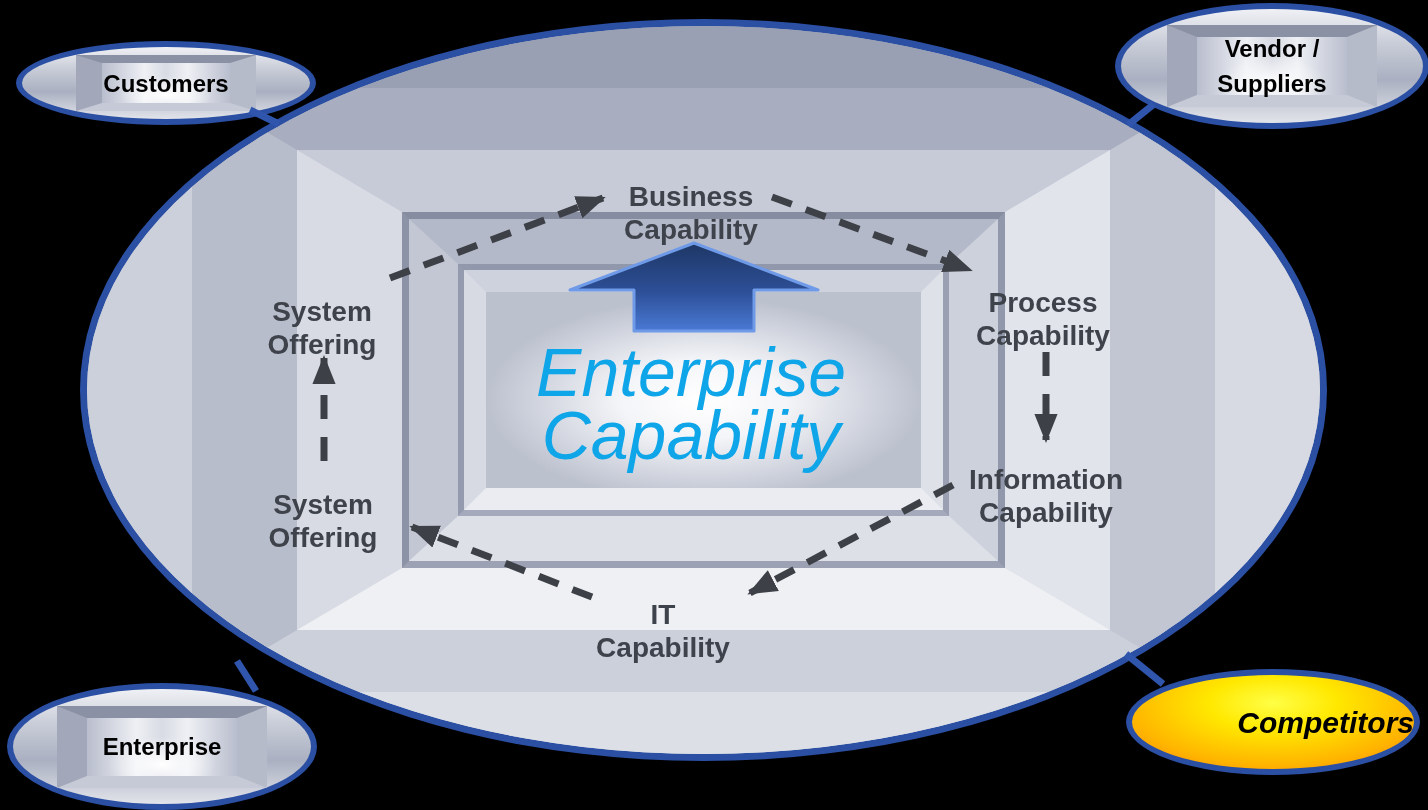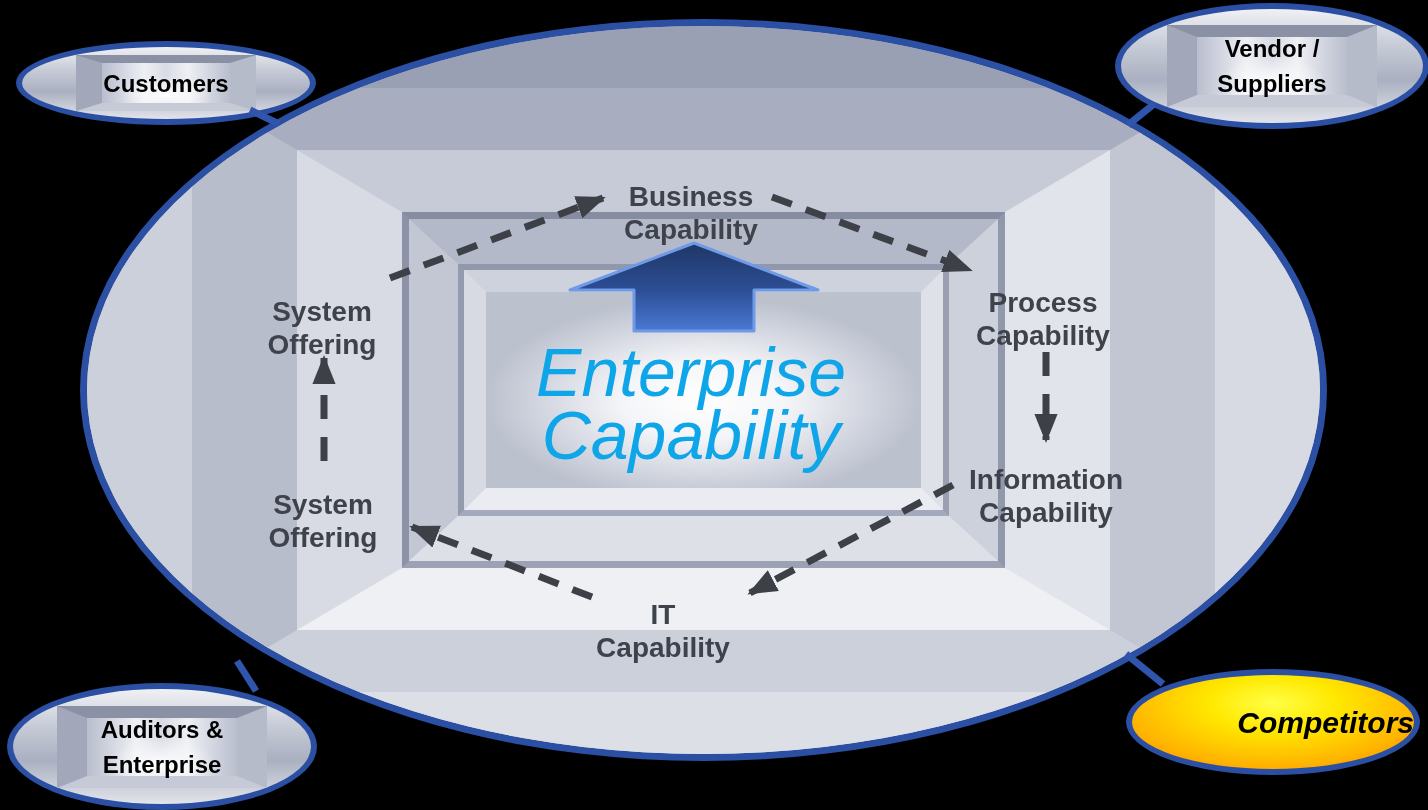--- a/index.html
+++ b/index.html
@@ -73,21 +73,20 @@
       <div>Vendor /</div>
       <div>Suppliers</div>
     </div>
   </div>
 
   <div class="stk stk-silver" id="stk-auditors" style="left:7px;top:683px;width:310px;height:127px;">
     <div class="mrect" style="width:210px;height:82px;border-width:12px 30px;">
         <div class="mcore"></div>
       </div>
     <div class="stk-label">
-      <div>Auditors &amp;</div>
       <div>Enterprise</div>
     </div>
   </div>
 
   <div class="stk" id="stk-competitors" style="left:1126px;top:669px;width:294px;height:106px;justify-content:flex-end;">
     <div class="stk-label">Competitors</div>
   </div>
 
   <div class="node-label" style="left:691px;top:166px;">
     <div>Business</div>

